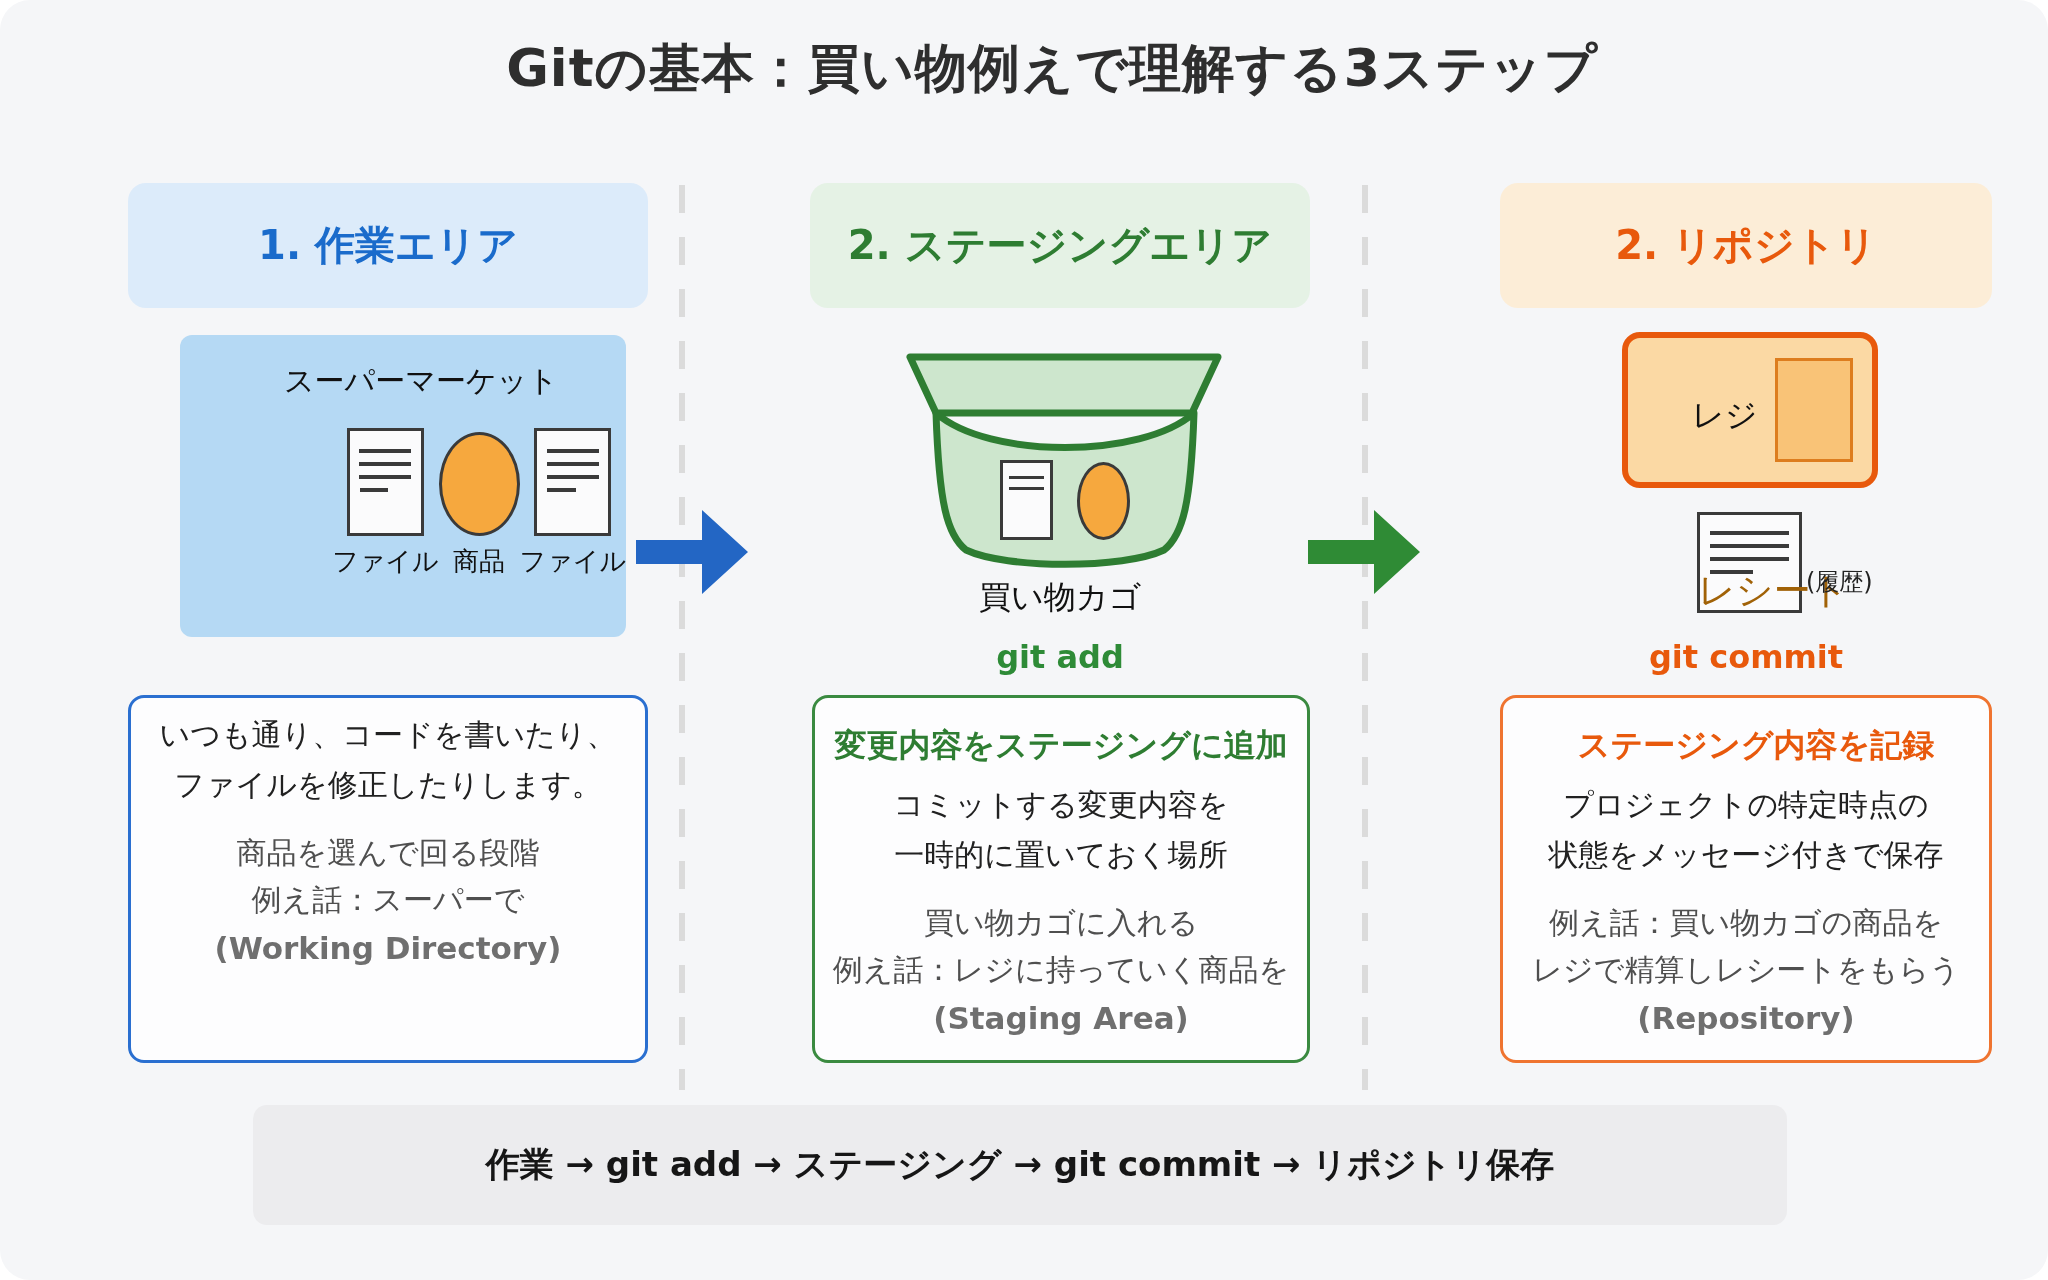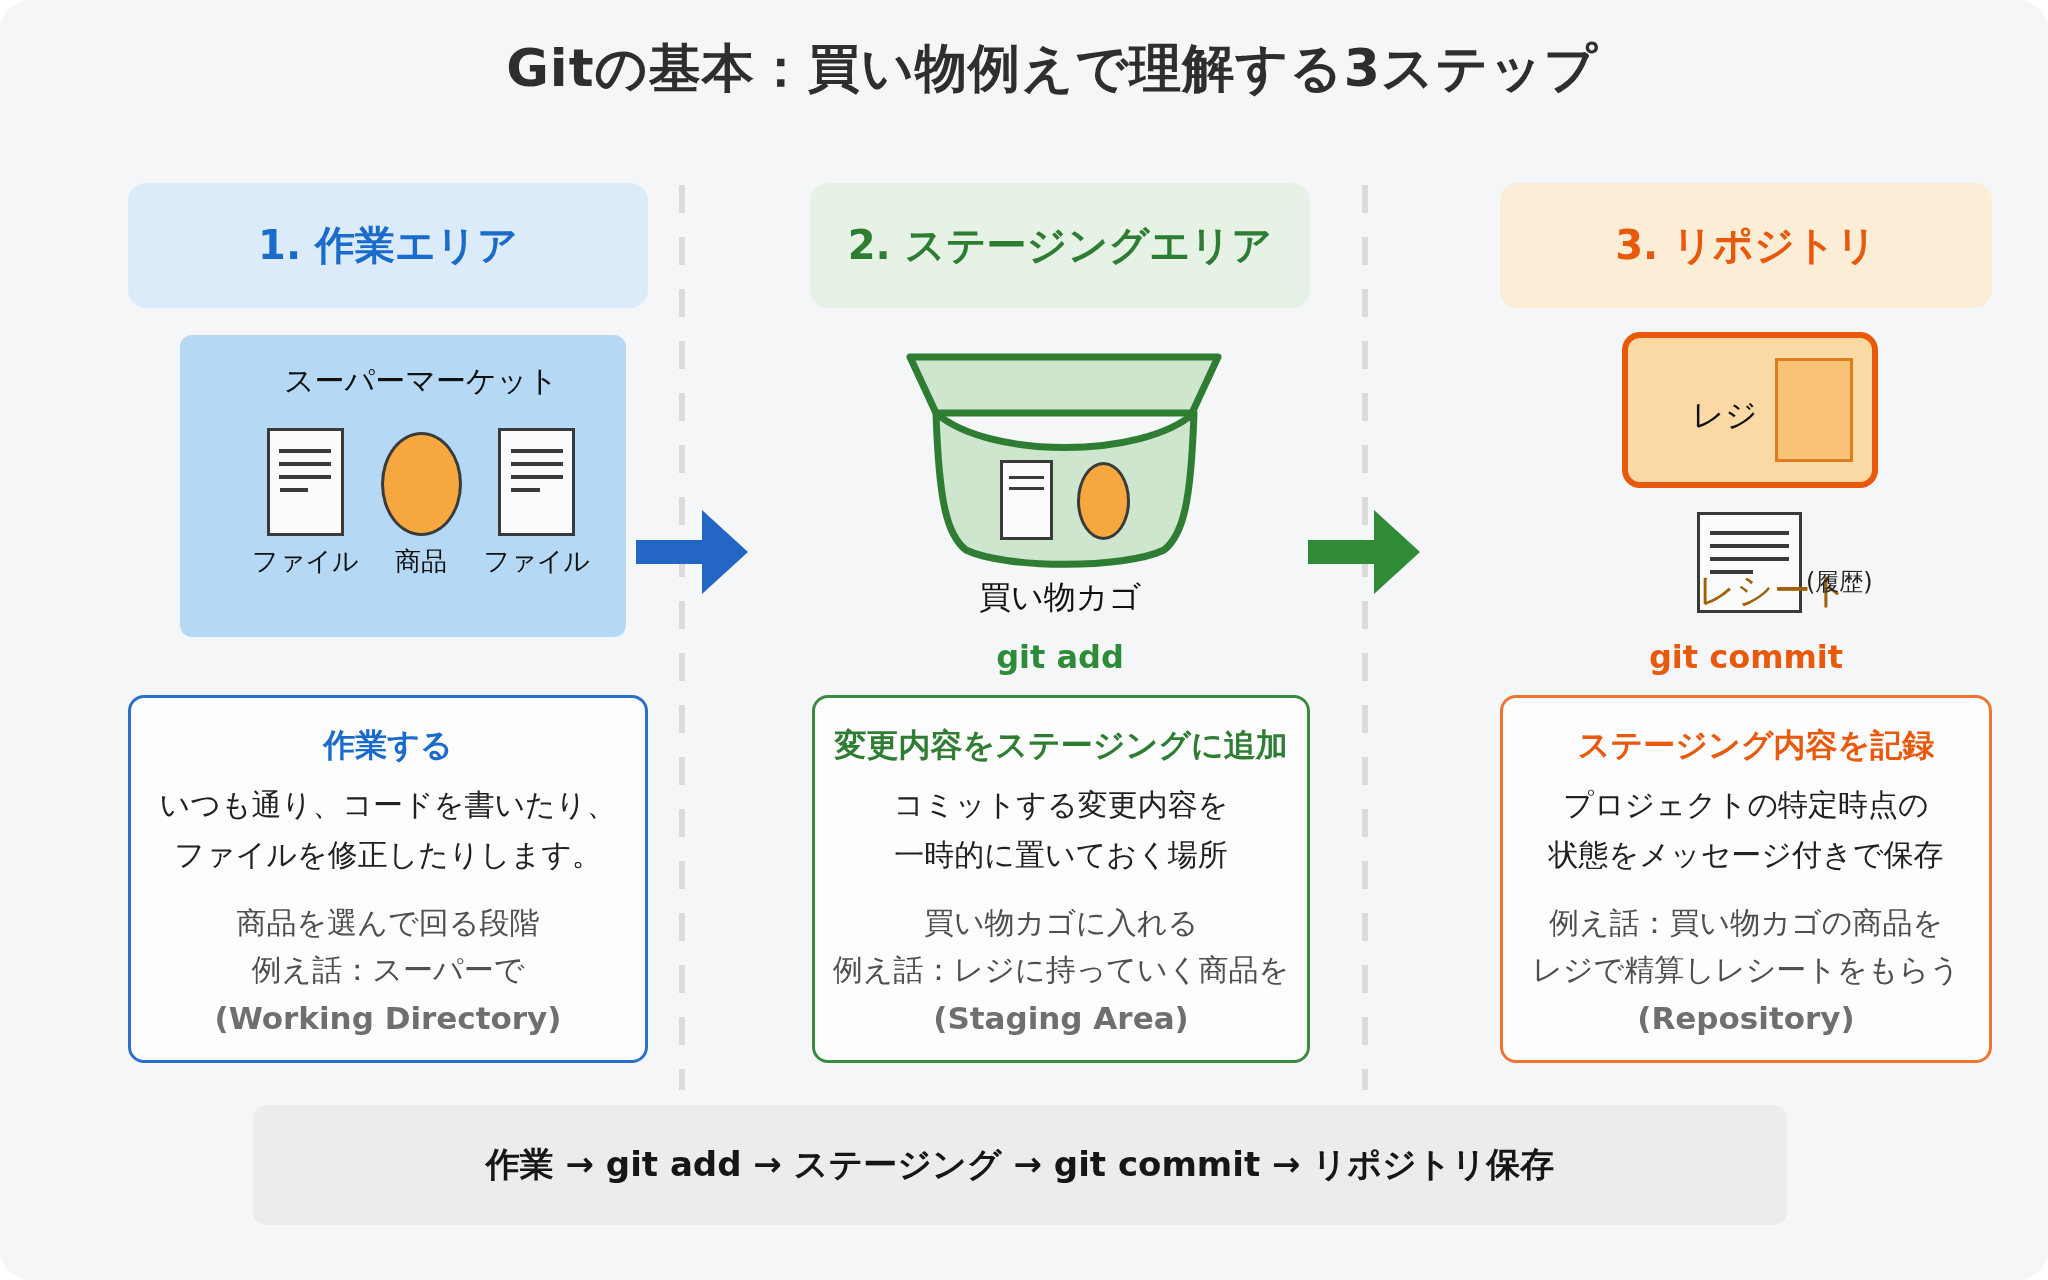--- a/index.html
+++ b/index.html
@@ -26,21 +26,21 @@
     position:absolute; top:185px; width:6px; height:905px;
     background:repeating-linear-gradient(to bottom,#dbdbdb 0 28px,transparent 28px 52px);
   }
   #div1 { left:679px; } #div2 { left:1362px; }
   
   .supermarket {
     position:absolute; left:180px; top:335px; width:410px; height:302px;
     background:#b5d9f4; border-radius:12px; text-align:center;padding-left:36px;
   }
   .supermarket-title { margin-top:26px; font-size:30px; color:#111; }
-  .items-row { display:flex; justify-content:center; align-items:flex-end; gap:22px; margin-top:26px; }
+  .items-row { display:flex; justify-content:flex-end; align-items:flex-end; margin-top:26px; }
   .item { display:flex; flex-direction:column; align-items:center; }
   .doc {
     width:77px; height:108px; background:#fbfbfc; border:3px solid #3a3a3a;
     box-sizing:border-box; padding-top:18px;
   }
   .doc .ln { height:4px; background:#3a3a3a; width:73%; margin:0 auto 9px auto; }
   .doc .ln.short { width:40%; margin-left:14%; margin-right:auto; }
   .product { width:81px; height:104px; background:#f6a83e; border:3px solid #3a3a3a; border-radius:50%; box-sizing:border-box; }
   .item-label { margin-top:8px; font-size:26px; color:#111; }
   
@@ -106,21 +106,21 @@
 </style>
 </head>
 <body>
 
 <div class="canvas">
 
   <div class="page-title">Gitの基本：買い物例えで理解する3ステップ</div>
 
   <div class="col-header" id="hdr1">1. 作業エリア</div>
   <div class="col-header" id="hdr2">2. ステージングエリア</div>
-  <div class="col-header" id="hdr3">3. リポジトリ</div>
+  <div class="col-header" id="hdr3">2. リポジトリ</div>
 
   <div class="divider" id="div1"></div>
   <div class="divider" id="div2"></div>
 
   <div class="supermarket">
     <div class="supermarket-title">スーパーマーケット</div>
     <div class="items-row">
       <div class="item">
         <div class="doc">
           <div class="ln"></div>
@@ -176,21 +176,20 @@
         <div class="ln"></div>
         <div class="ln"></div>
         <div class="ln short"></div>
     </div>
     <div class="receipt-label">レシート</div>
   </div>
   <div class="receipt-note">(履歴)</div>
   <div class="cmd" id="git-commit">git commit</div>
 
   <div class="card" id="card1">
-    <div class="card-title">作業する</div>
     <div class="card-body">
       <div>いつも通り、コードを書いたり、</div>
       <div>ファイルを修正したりします。</div>
     </div>
     <div class="card-analogy">
       <div>商品を選んで回る段階</div>
       <div>例え話：スーパーで</div>
     </div>
     <div class="card-english">(Working Directory)</div>
   </div>

